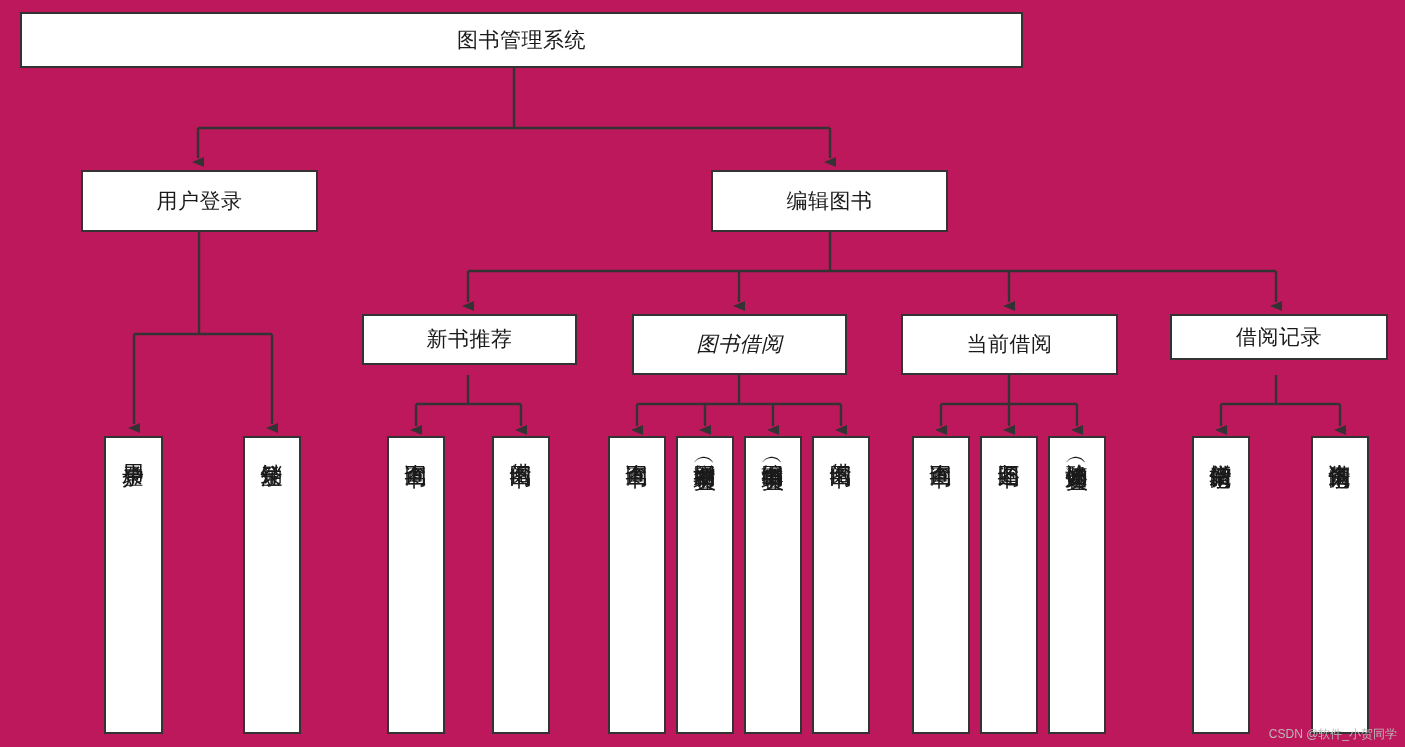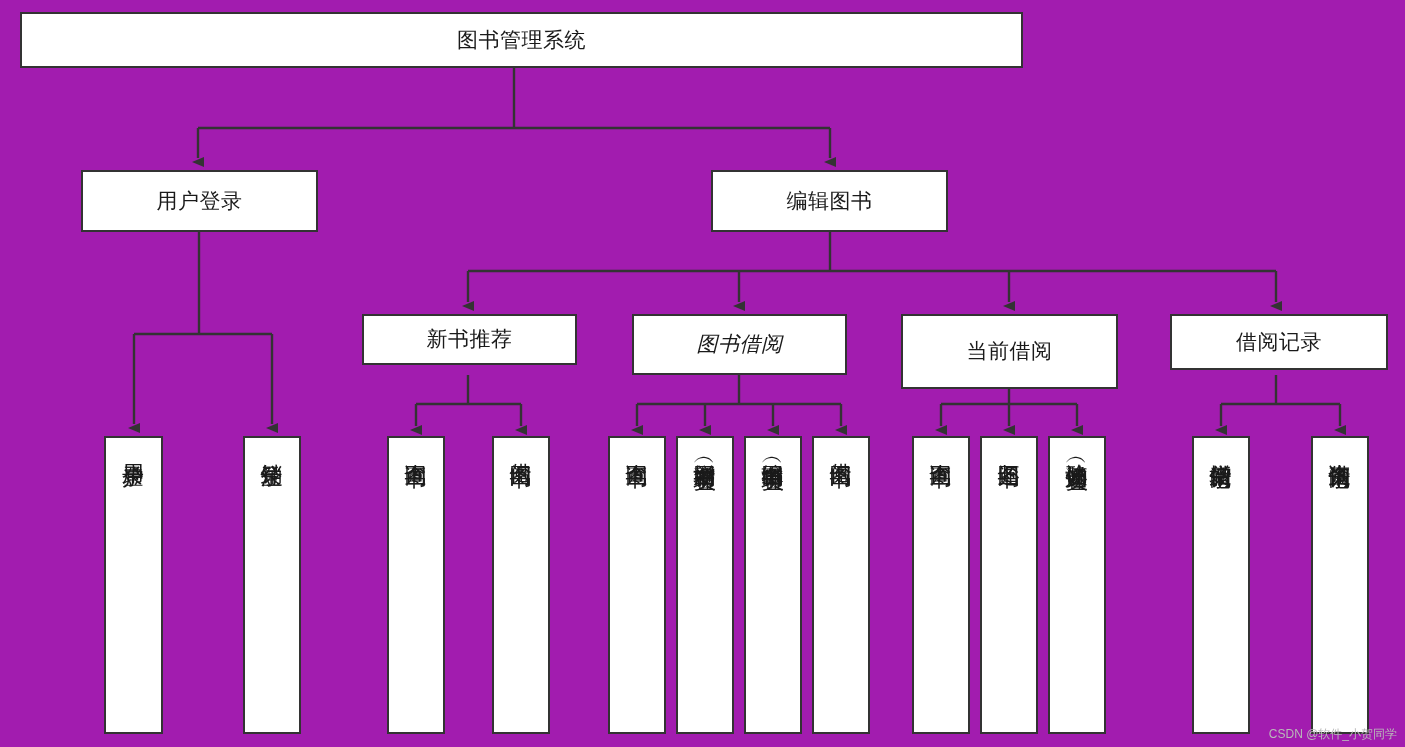--- a/index.html
+++ b/index.html
@@ -8,21 +8,21 @@
     padding: 0;
     background: #ffffff;
   }
   body {
     font-family: "Liberation Sans", "DejaVu Sans", sans-serif;
   }
   #diagram-root {
     position: relative;
     width: 1405px;
     height: 747px;
-    background: #a21caf;
+    background: #be185d;
     overflow: hidden;
   }
   #edge-layer {
     position: absolute;
     left: 0;
     top: 0;
     width: 1405px;
     height: 747px;
     pointer-events: none;
   }
@@ -137,24 +137,24 @@
   <div class="node horiz" style="left:711px; top:170px; width:237px; height:62px;">
     <span class="node-label">编辑图书</span>
   </div>
 
   <div class="node horiz" style="left:362px; top:314px; width:215px; height:51px;">
     <span class="node-label">新书推荐</span>
   </div>
   <div class="node horiz" style="left:632px; top:314px; width:215px; height:61px;font-style:italic;">
     <span class="node-label">图书借阅</span>
   </div>
-  <div class="node horiz" style="left:901px; top:314px; width:217px; height:75px;">
+  <div class="node horiz" style="left:901px; top:314px; width:217px; height:61px;">
     <span class="node-label">当前借阅</span>
   </div>
-  <div class="node horiz" style="left:1170px; top:314px; width:218px; height:56px;">
+  <div class="node horiz" style="left:1170px; top:314px; width:218px; height:46px;">
     <span class="node-label">借阅记录</span>
   </div>
 
   <div class="node vert" style="left:104px; top:436px; width:59px; height:298px;">
     <span class="node-label">用户登录</span>
   </div>
   <div class="node vert" style="left:243px; top:436px; width:58px; height:298px;">
     <span class="node-label">注销登录</span>
   </div>
 

